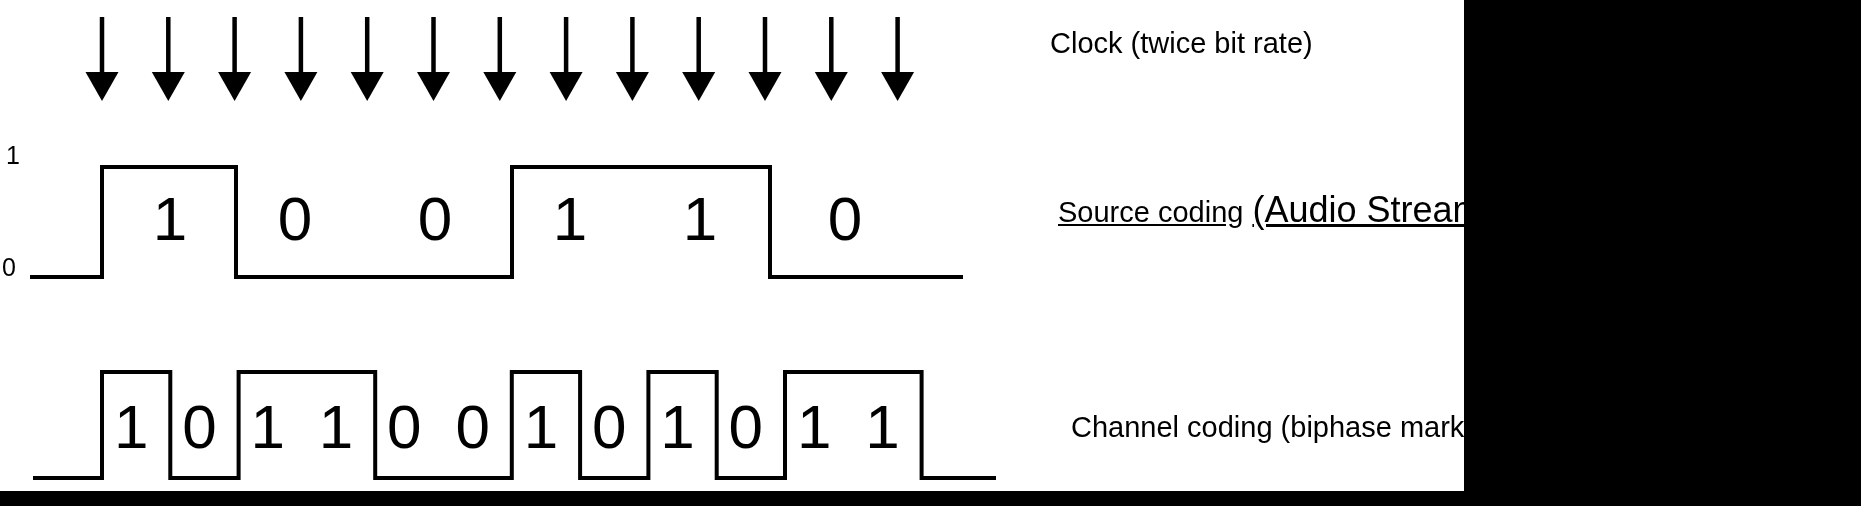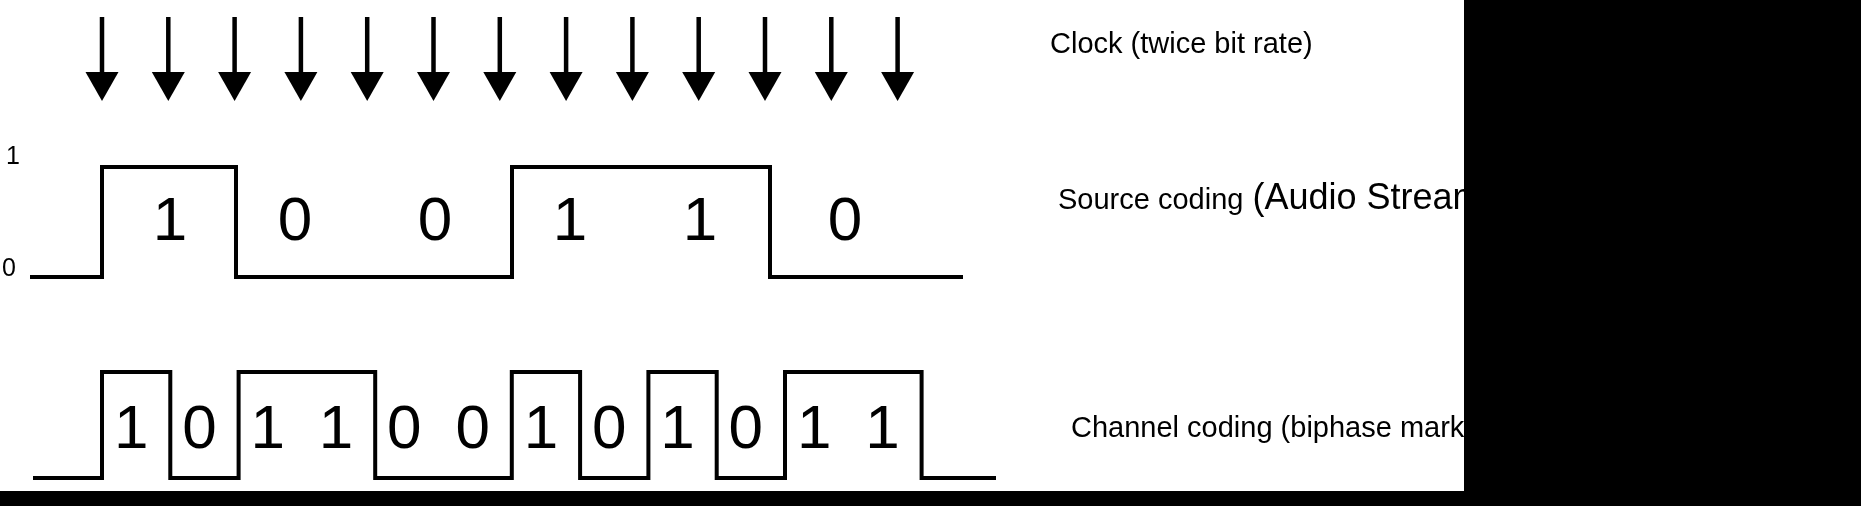--- a/index.html
+++ b/index.html
@@ -35,21 +35,21 @@
     position: absolute;
     display: flex;
     align-items: baseline;
     white-space: nowrap;
     color: #000;
     z-index: 3;
   }
   .row-label .small { font-size: 29px; }
   .row-label .large { font-size: 36px; }
   .row-label.clock   { left: 1050px; top: 27px;  gap: 8px; }
-  .row-label.source  { left: 1058px; top: 176px; gap: 9px; }
+  .row-label.source  { left: 1058px; top: 189px; gap: 9px; text-decoration: underline; }
   .row-label.channel { left: 1071px; top: 411px; }
 
   .black-panel {
     position: absolute;
     left: 1464px;
     top: 0;
     width: 397px;
     height: 506px;
     background: #000;
     z-index: 5;

